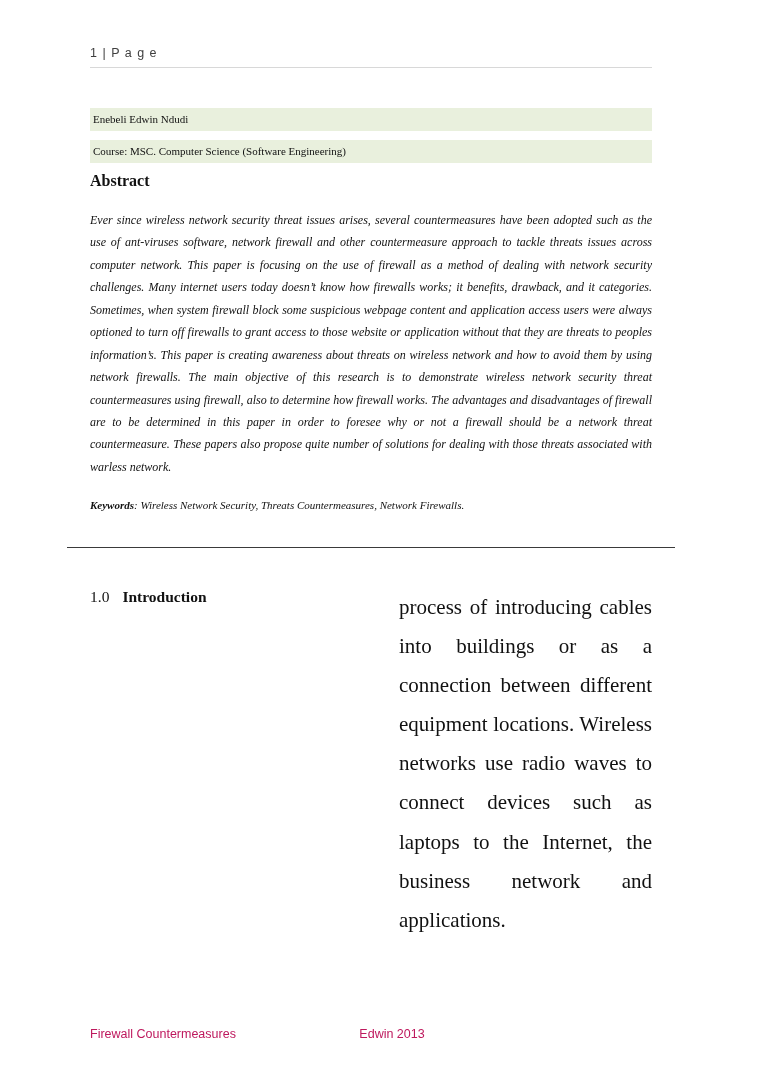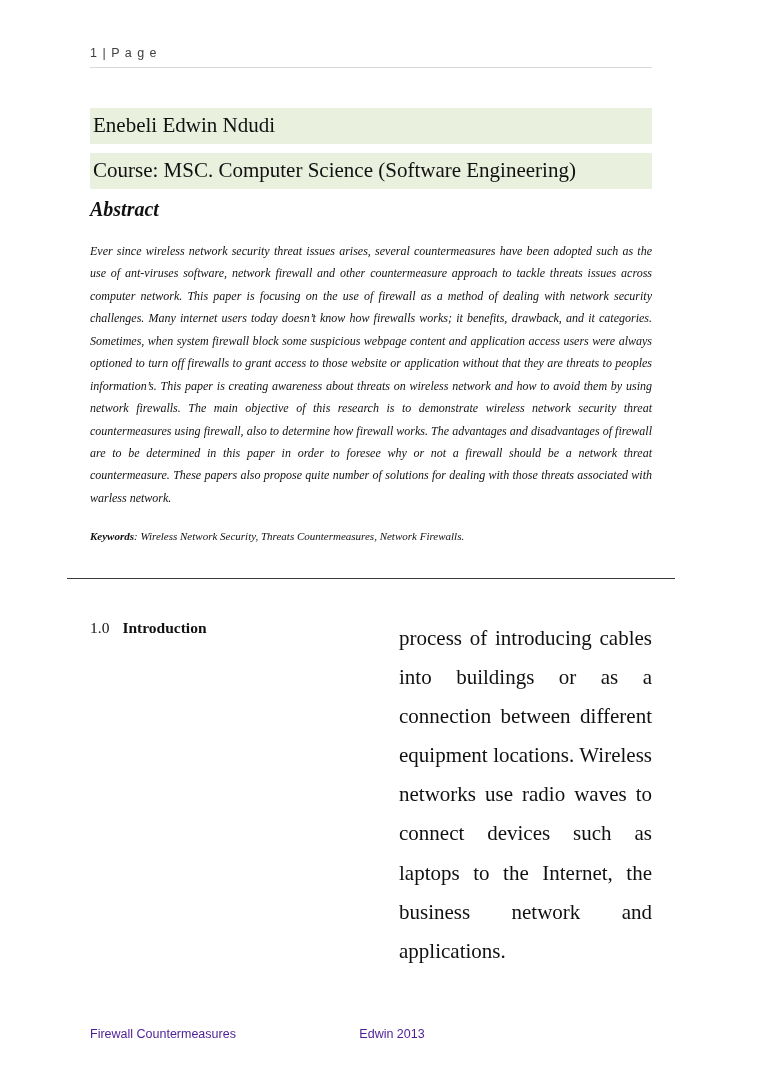--- a/index.html
+++ b/index.html
@@ -29,34 +29,33 @@
 
   .paper-title {
     font-size: 17px;
     font-weight: bold;
     margin-bottom: 22px;
     letter-spacing: 0.2px;
   }
 
   .hl-line {
     background: var(--highlight, #e9f0dd);
-    font-size: 21px;
+    font-size: 11px;
     padding: 5px 5px 6px 3px;
     margin-bottom: 9px;
   }
   .hl-line.affiliation {
     font-style: italic;
     border-bottom: 2.5px solid var(--underline, #000000);
     margin-bottom: 28px;
   }
 
   .abstract-heading {
-    font-size: 20px;
+    font-size: 16px;
     font-weight: bold;
-    font-style: italic;
     margin-bottom: 19px;
   }
 
   .abstract-body {
     font-size: 12px;
     font-style: italic;
     line-height: 1.87;
     text-align: justify;
   }
 
@@ -92,21 +91,21 @@
   .intro-heading .num { font-weight: normal; margin-right: 13px; }
   .intro-heading .word { font-weight: bold; }
 
   .page-footer {
     position: absolute;
     left: 0; right: 0;
     bottom: 44px;
     height: 16px;
     font-family: "Liberation Sans", sans-serif;
     font-size: 12.5px;
-    color: #4c1d95;
+    color: #be185d;
   }
   .page-footer .f-left { position: absolute; left: 90px; }
   .page-footer .f-center { position: absolute; left: 50%; transform: translateX(-50%); margin-left: 8px; }
 </style>
 </head>
 <body>
 
 <div class="page">
 
   <div class="running-header">

